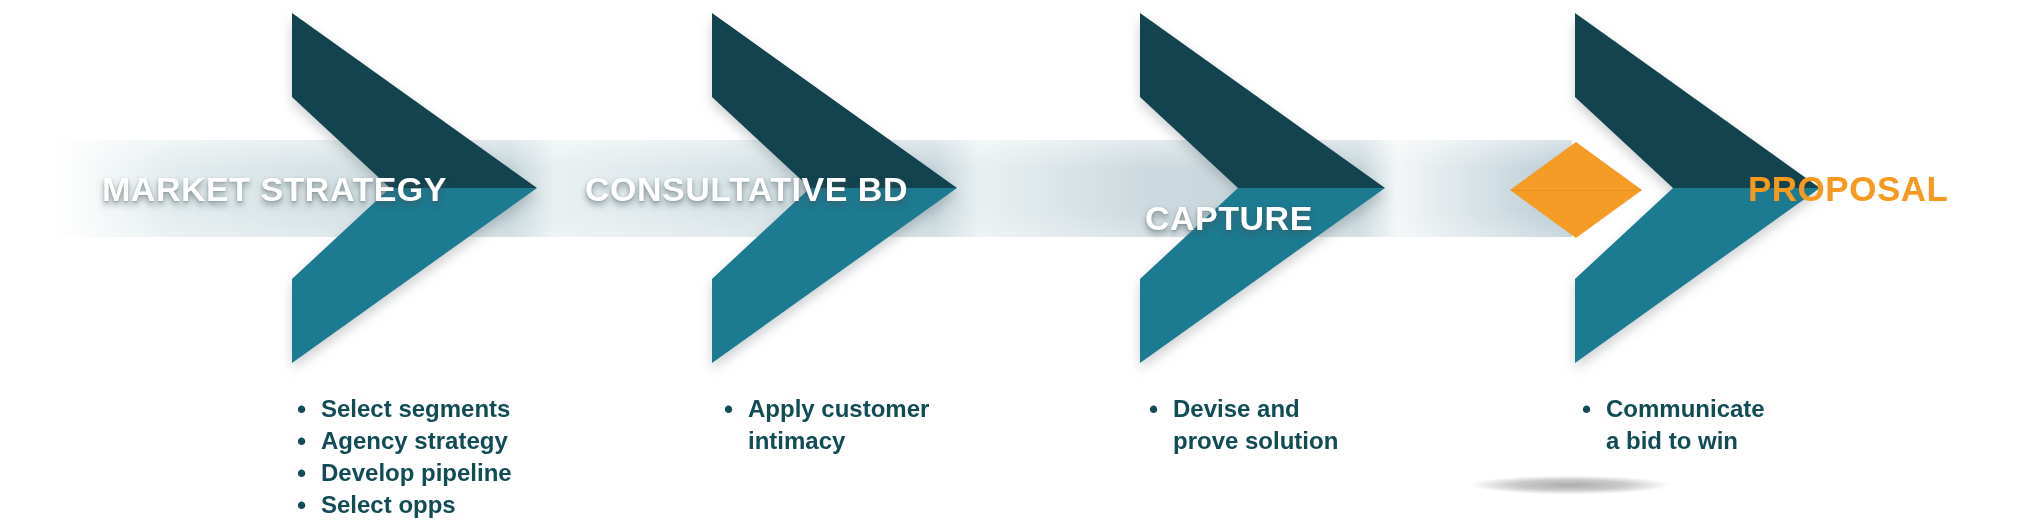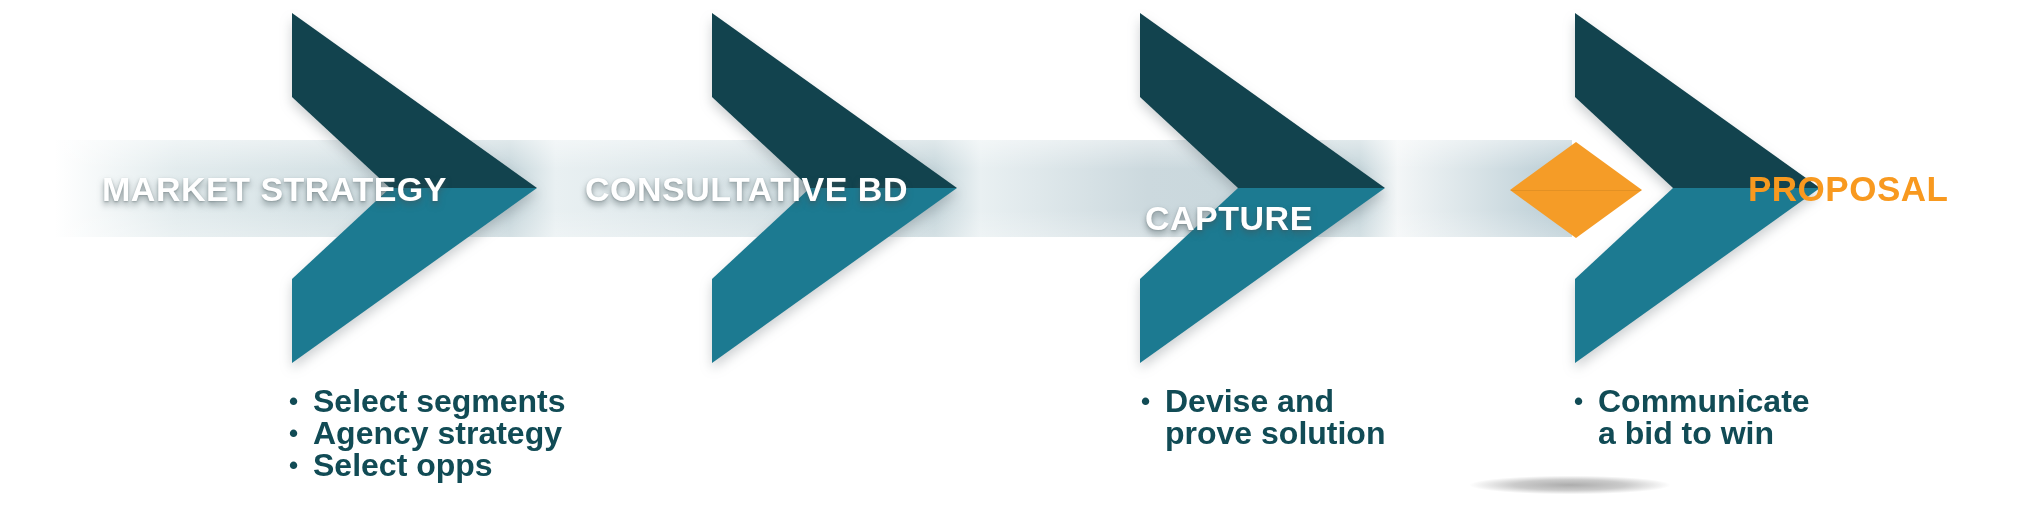--- a/index.html
+++ b/index.html
@@ -90,23 +90,23 @@
     top:171px;
     font-size:35px;
     color:var(--proposal-text,#F8991F);
     text-shadow:none;
   }
 
   
   .bullets{
     position:absolute;
     top:385px;
-    margin:0;padding:0;
+    margin:8px;padding:0;
     list-style:none;
-    font-size:32px;
+    font-size:24px;
     font-weight:bold;
     line-height:32px;
     color:var(--bullet-text,#114B55);
     z-index:2;
   }
   .bullets li{
     position:relative;
     padding-left:24px;
     white-space:pre-line;
   }
@@ -160,24 +160,27 @@
   <div class="diamond"></div>
 
   <div class="stage-label l1">MARKET STRATEGY</div>
   <div class="stage-label l2">CONSULTATIVE BD</div>
   <div class="stage-label l3">CAPTURE</div>
   <div class="stage-label proposal">PROPOSAL</div>
 
   <ul class="bullets b1">
     <li>Select segments</li>
     <li>Agency strategy</li>
+    <li>Develop pipeline</li>
     <li>Select opps</li>
   </ul>
 
   <ul class="bullets b2">
+    <li>Apply customer
+intimacy</li>
   </ul>
 
   <ul class="bullets b3">
     <li>Devise and
 prove solution</li>
   </ul>
 
   <ul class="bullets b4">
     <li>Communicate
 a bid to win</li>

